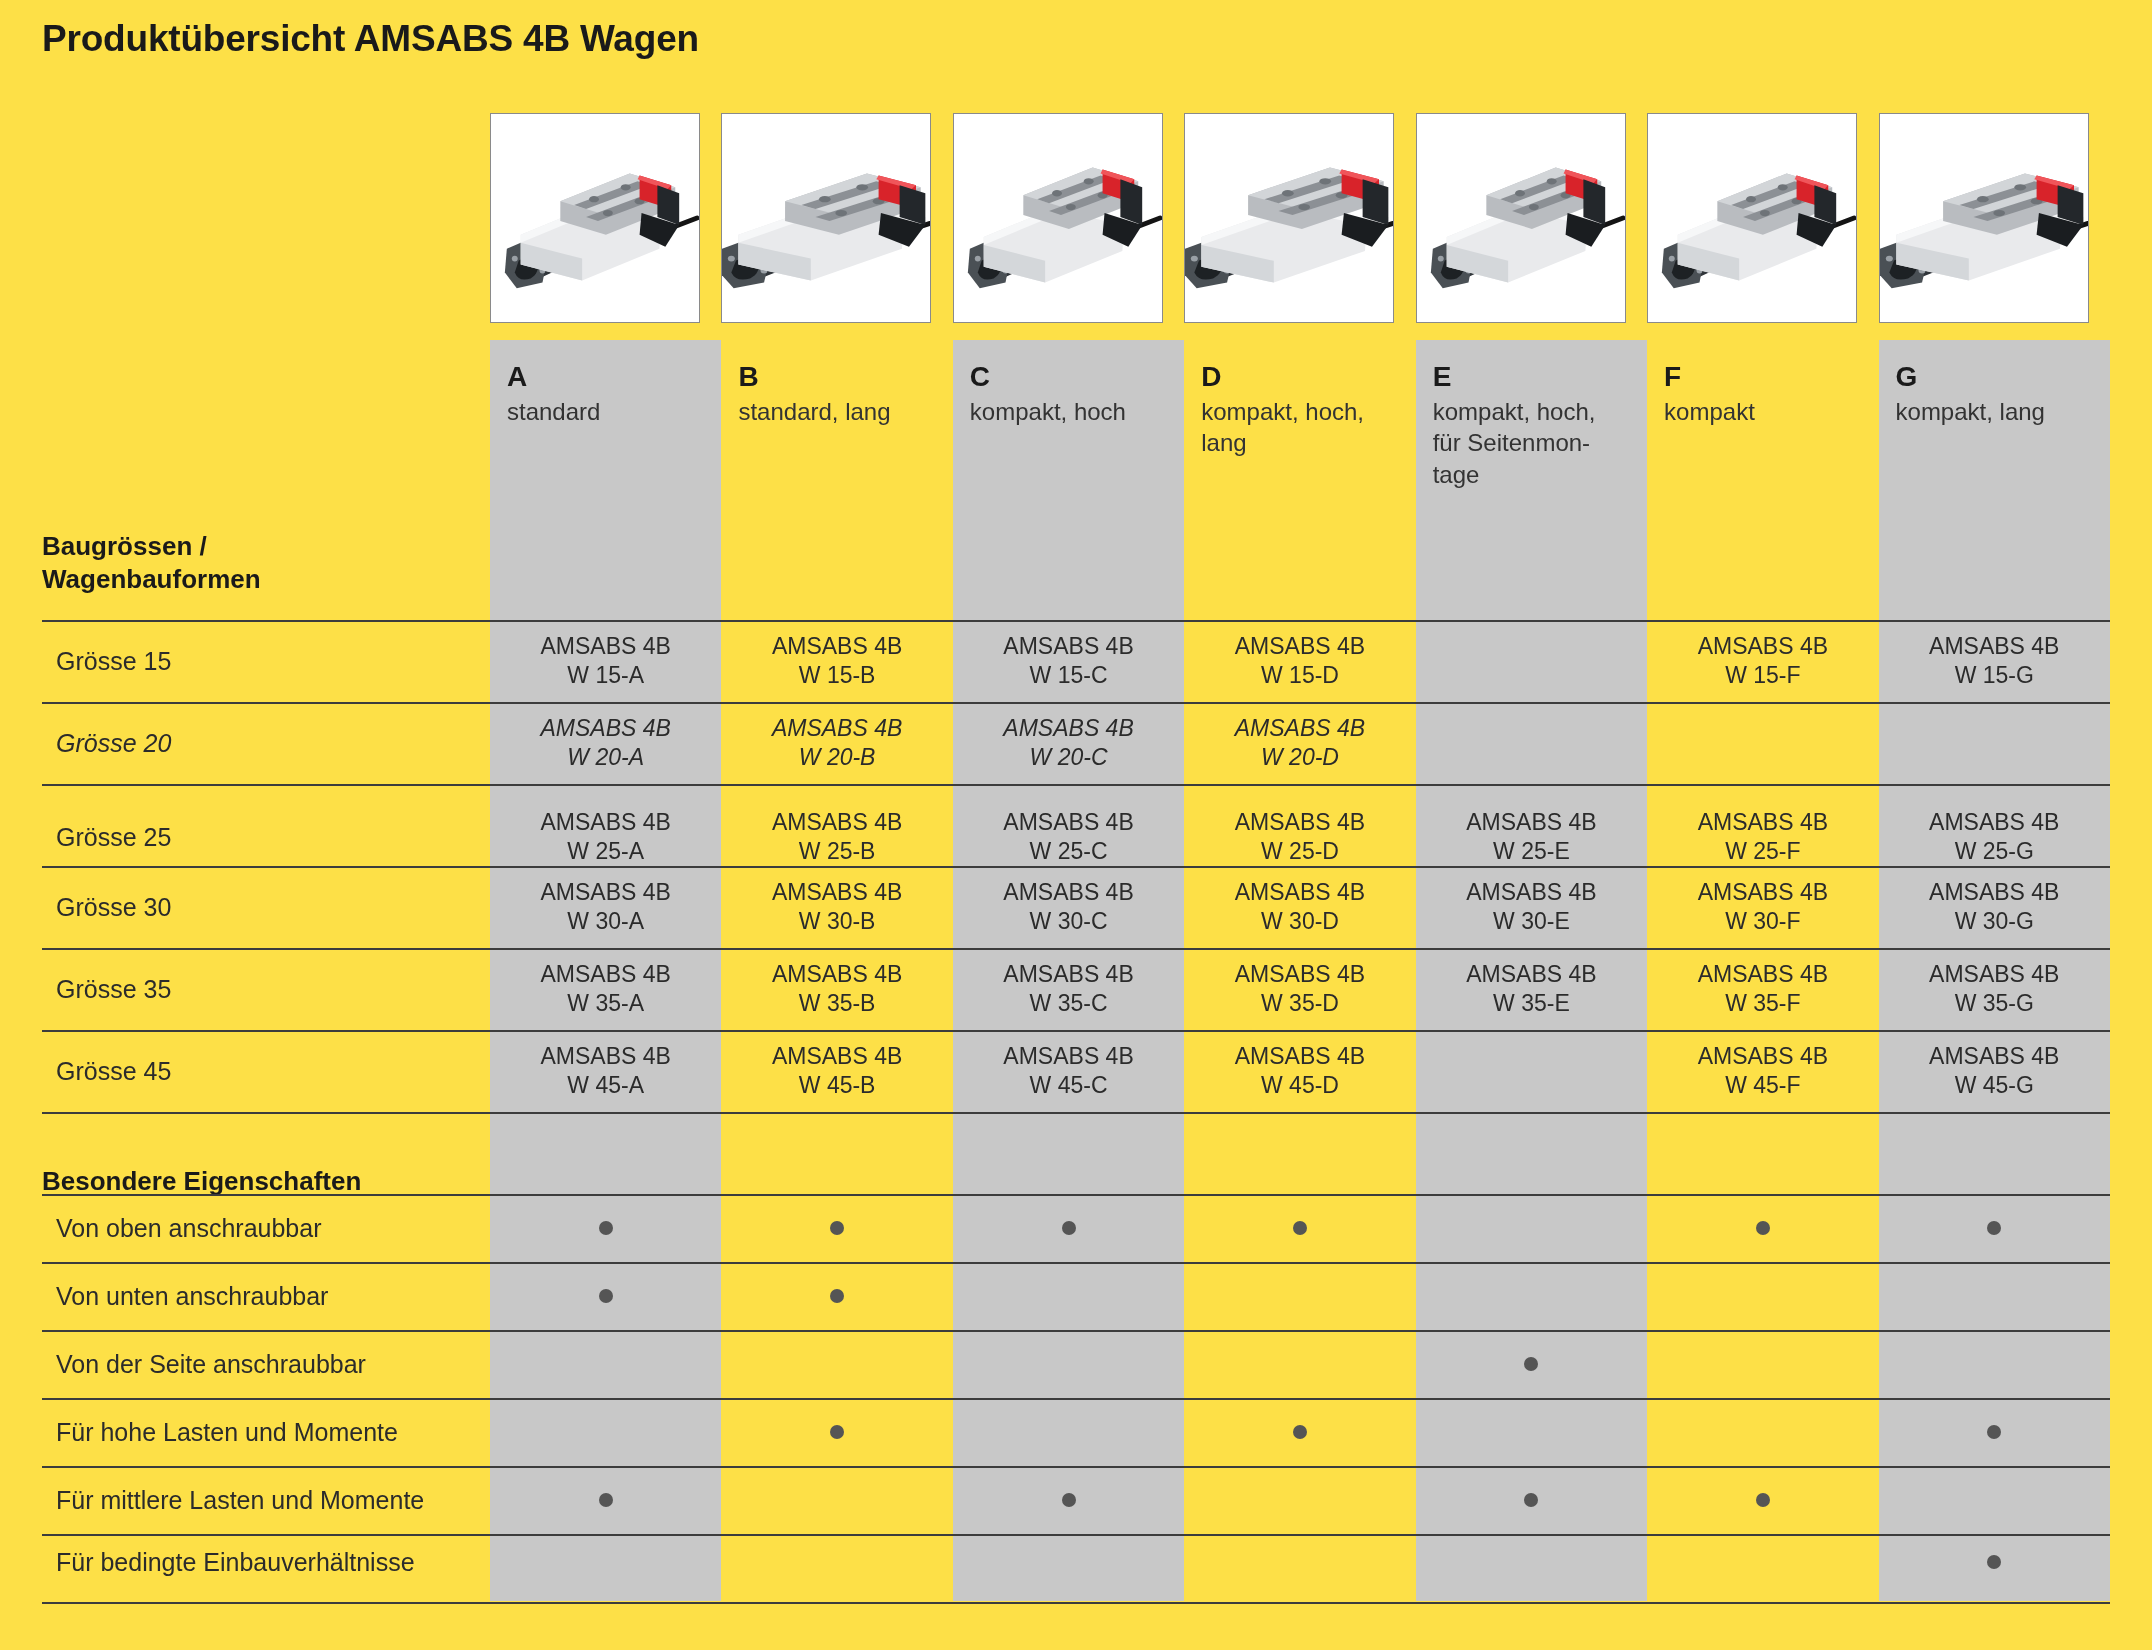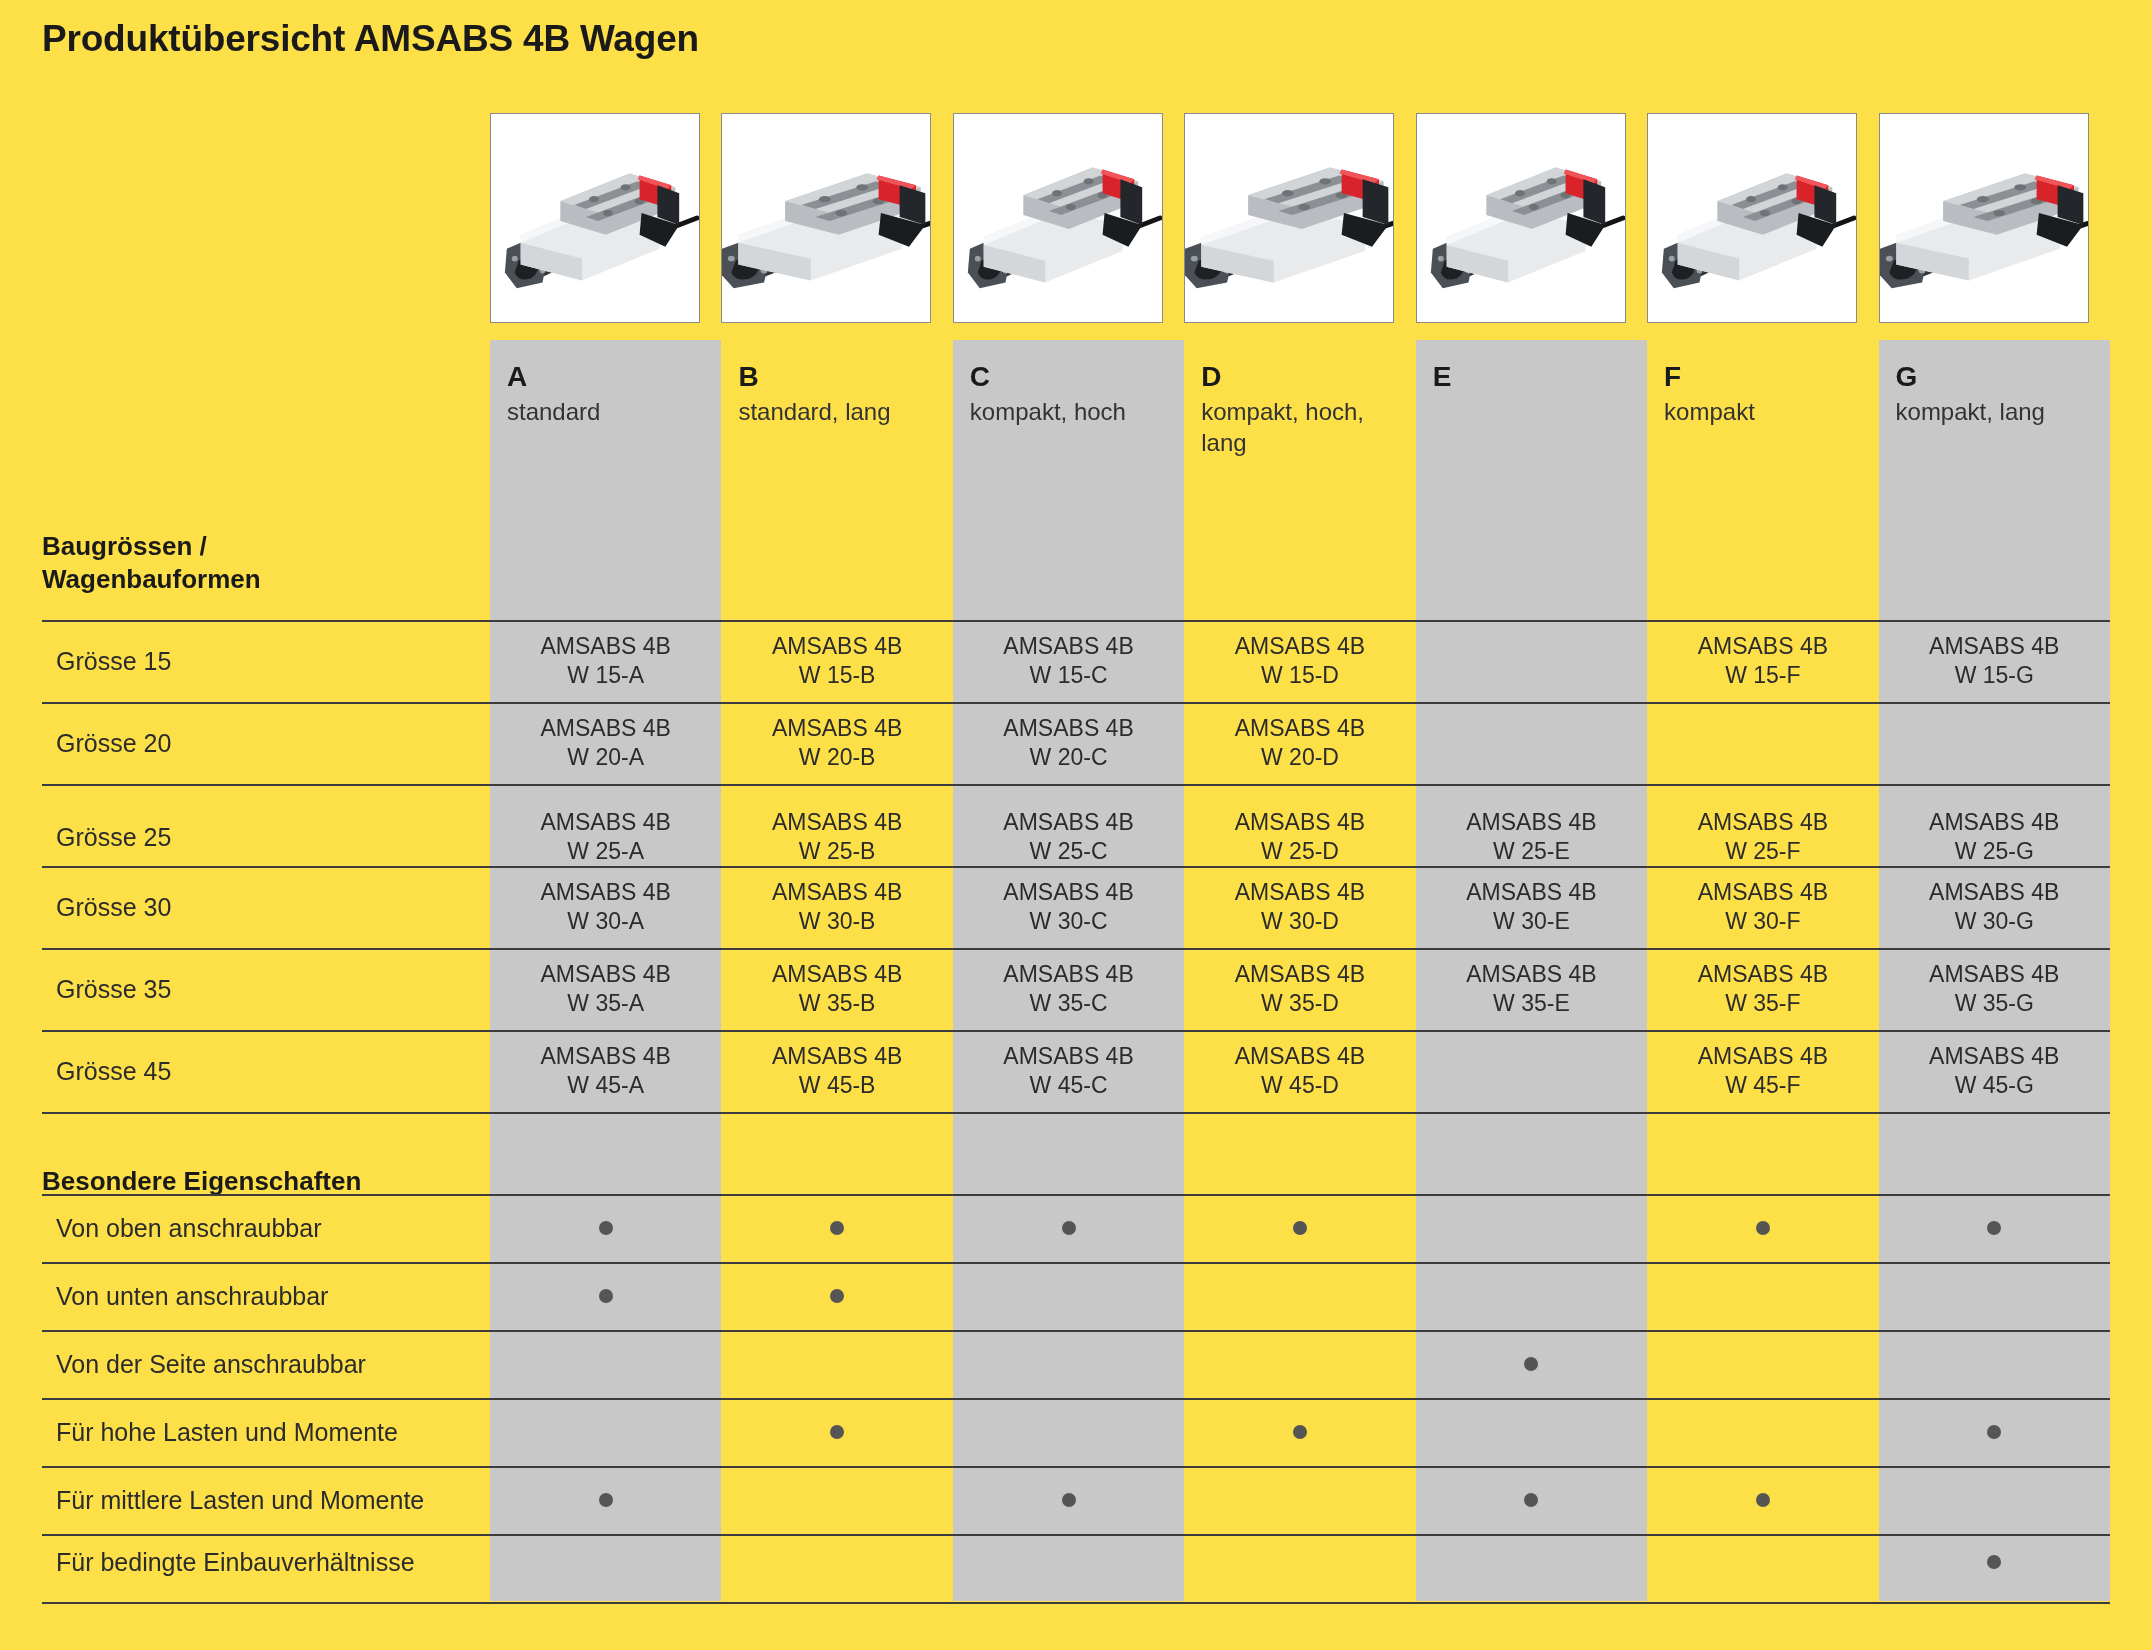--- a/index.html
+++ b/index.html
@@ -492,20 +492,21 @@
       <div class="col-head">
         <div class="col-letter">C</div>
         <div class="col-desc">kompakt, hoch</div>
       </div>
       <div class="col-head">
         <div class="col-letter">D</div>
         <div class="col-desc">kompakt, hoch, lang</div>
       </div>
       <div class="col-head">
         <div class="col-letter">E</div>
+        <div class="col-desc">kompakt, hoch, für Seitenmon-tage</div>
       </div>
       <div class="col-head">
         <div class="col-letter">F</div>
         <div class="col-desc">kompakt</div>
       </div>
       <div class="col-head">
         <div class="col-letter">G</div>
         <div class="col-desc">kompakt, lang</div>
       </div>
     </div>
@@ -525,21 +526,21 @@
           <div class="cell"><span>AMSABS 4B</span><span class="l2">W 15-A</span></div>
           <div class="cell"><span>AMSABS 4B</span><span class="l2">W 15-B</span></div>
           <div class="cell"><span>AMSABS 4B</span><span class="l2">W 15-C</span></div>
           <div class="cell"><span>AMSABS 4B</span><span class="l2">W 15-D</span></div>
           <div class="cell"></div>
           <div class="cell"><span>AMSABS 4B</span><span class="l2">W 15-F</span></div>
           <div class="cell"><span>AMSABS 4B</span><span class="l2">W 15-G</span></div>
         </div>
       </div>
       <div class="hrule" style="top: 702px;"></div>
-      <div class="row" style="top: 702px; height: 82px;">
+      <div class="row" style="top: 702px; height: 82px; font-style: italic;">
         <div class="row-label">Grösse 20</div>
         <div class="row-cells">
           <div class="cell"><span>AMSABS 4B</span><span class="l2">W 20-A</span></div>
           <div class="cell"><span>AMSABS 4B</span><span class="l2">W 20-B</span></div>
           <div class="cell"><span>AMSABS 4B</span><span class="l2">W 20-C</span></div>
           <div class="cell"><span>AMSABS 4B</span><span class="l2">W 20-D</span></div>
           <div class="cell"></div>
           <div class="cell"></div>
           <div class="cell"></div>
         </div>

